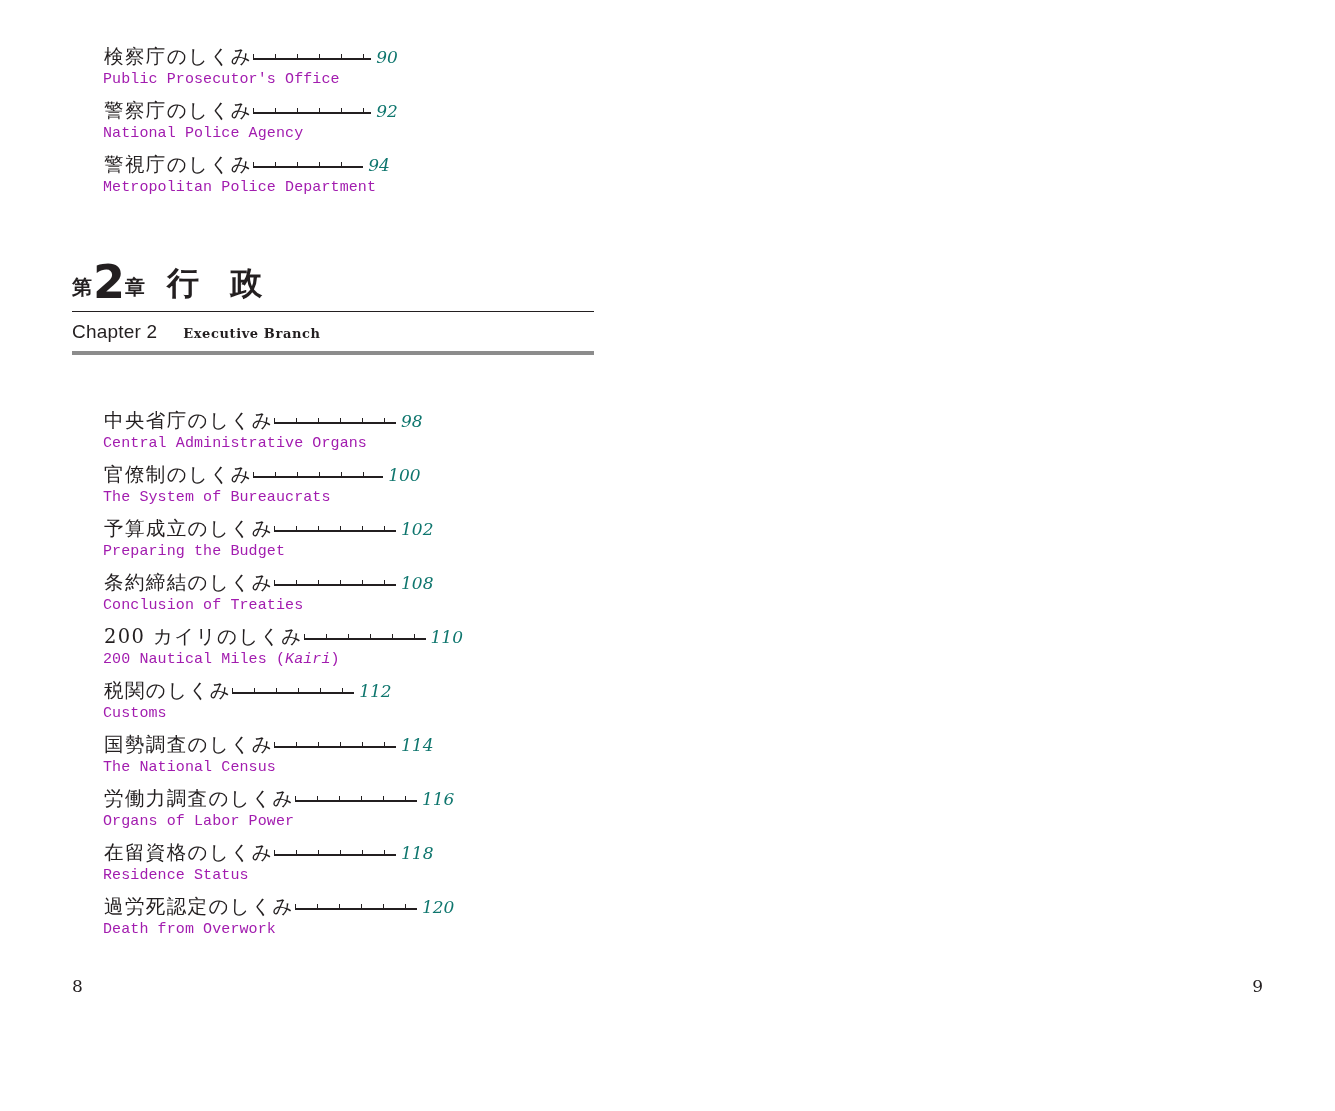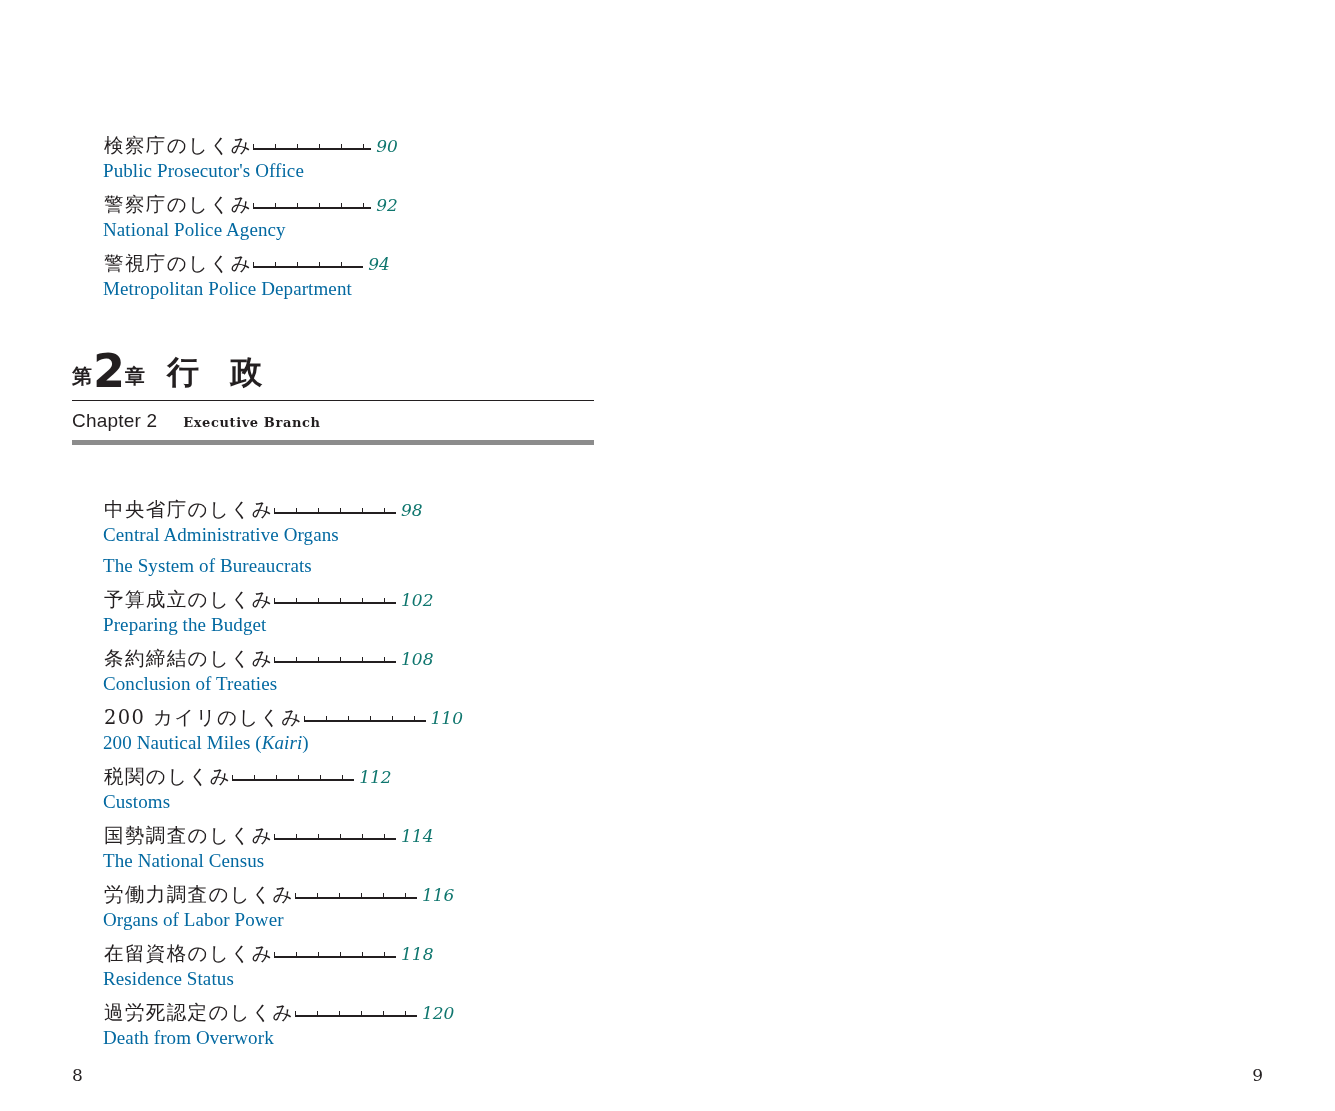--- a/index.html
+++ b/index.html
@@ -15,20 +15,21 @@
     color: #231f20;
     position: relative;
     overflow: hidden;
   }
 
   .spread {
     display: flex;
     width: 1335px;
     height: 932px;
     box-sizing: border-box;
+    align-items: center;
   }
 
   .page {
     position: relative;
     box-sizing: border-box;
     height: 1111px;
   }
   .page-left  { width: 667px; padding: 0 0 0 0; }
   .page-right { width: 668px; }
 
@@ -79,24 +80,24 @@
         rgba(0,0,0,0) 1.4px, rgba(0,0,0,0) 22px);
   }
   .page-num {
     font-family: "DejaVu Serif", "Liberation Serif", serif;
     font-style: italic;
     font-size: 17px;
     color: #0f766e;
     flex: 0 0 auto;
   }
   .en-title {
-    font-family: Liberation Serif, serif;
-    font-size: 19px;
+    font-family: Liberation Mono, monospace;
+    font-size: 15px;
     letter-spacing: 0.1px;
-    color: #0369a1;
+    color: #a21caf;
     margin-top: 1px;
     margin-left: -1px;
   }
   .en-title i { font-style: italic; }
   .chapter-jp {
     display: flex;
     align-items: baseline;
     font-family: "DejaVu Sans", sans-serif;
     color: #231f20;
     margin-bottom: 6px;
@@ -235,20 +236,28 @@
             <span class="jp-title">中央省庁のしくみ</span>
             <span class="leader" style="width: 122px;">
               <span class="ticks"></span>
               <span class="rule"></span>
             </span>
             <span class="page-num">98</span>
           </div>
           <div class="en-title">Central Administrative Organs</div>
         </li>
         <li class="toc-entry">
+          <div class="entry-line">
+            <span class="jp-title">官僚制のしくみ</span>
+            <span class="leader" style="width: 130px;">
+              <span class="ticks"></span>
+              <span class="rule"></span>
+            </span>
+            <span class="page-num">100</span>
+          </div>
           <div class="en-title">The System of Bureaucrats</div>
         </li>
         <li class="toc-entry">
           <div class="entry-line">
             <span class="jp-title">予算成立のしくみ</span>
             <span class="leader" style="width: 122px;">
               <span class="ticks"></span>
               <span class="rule"></span>
             </span>
             <span class="page-num">102</span>

